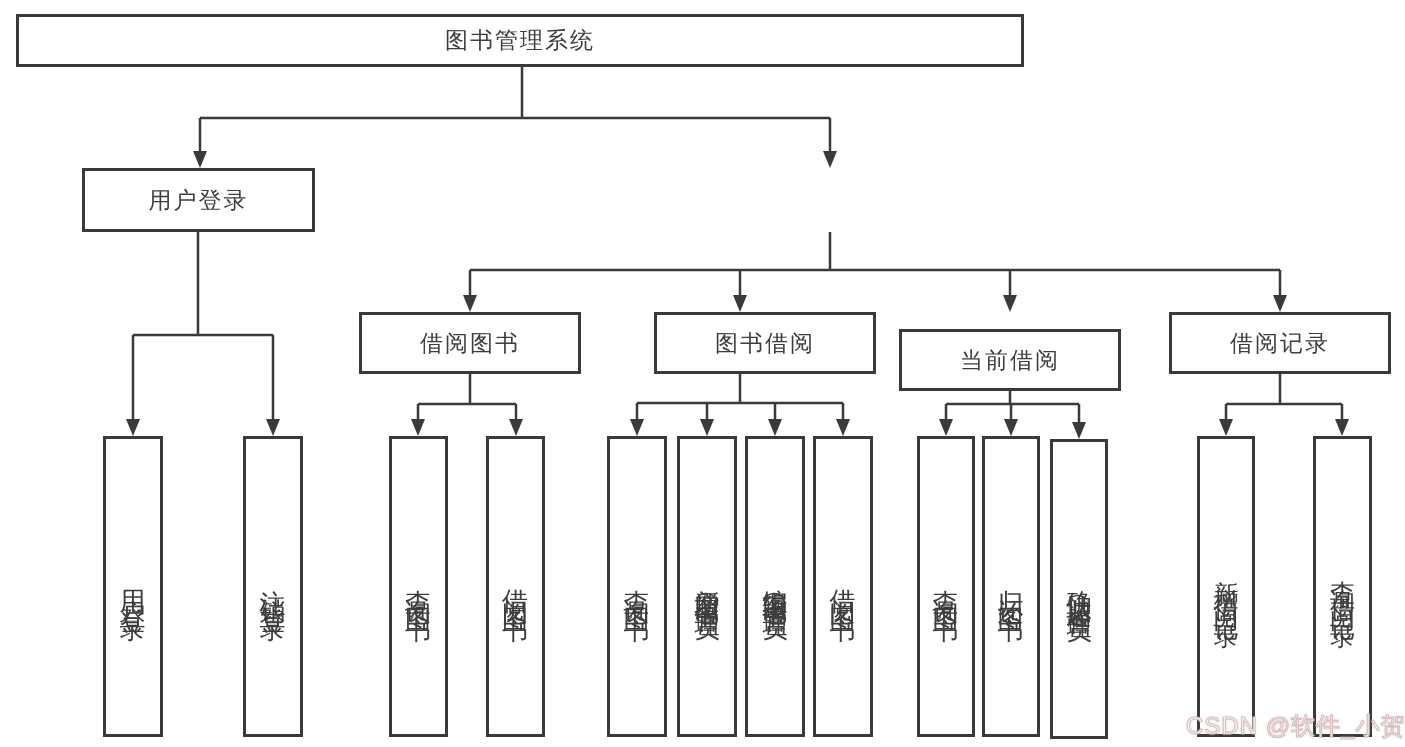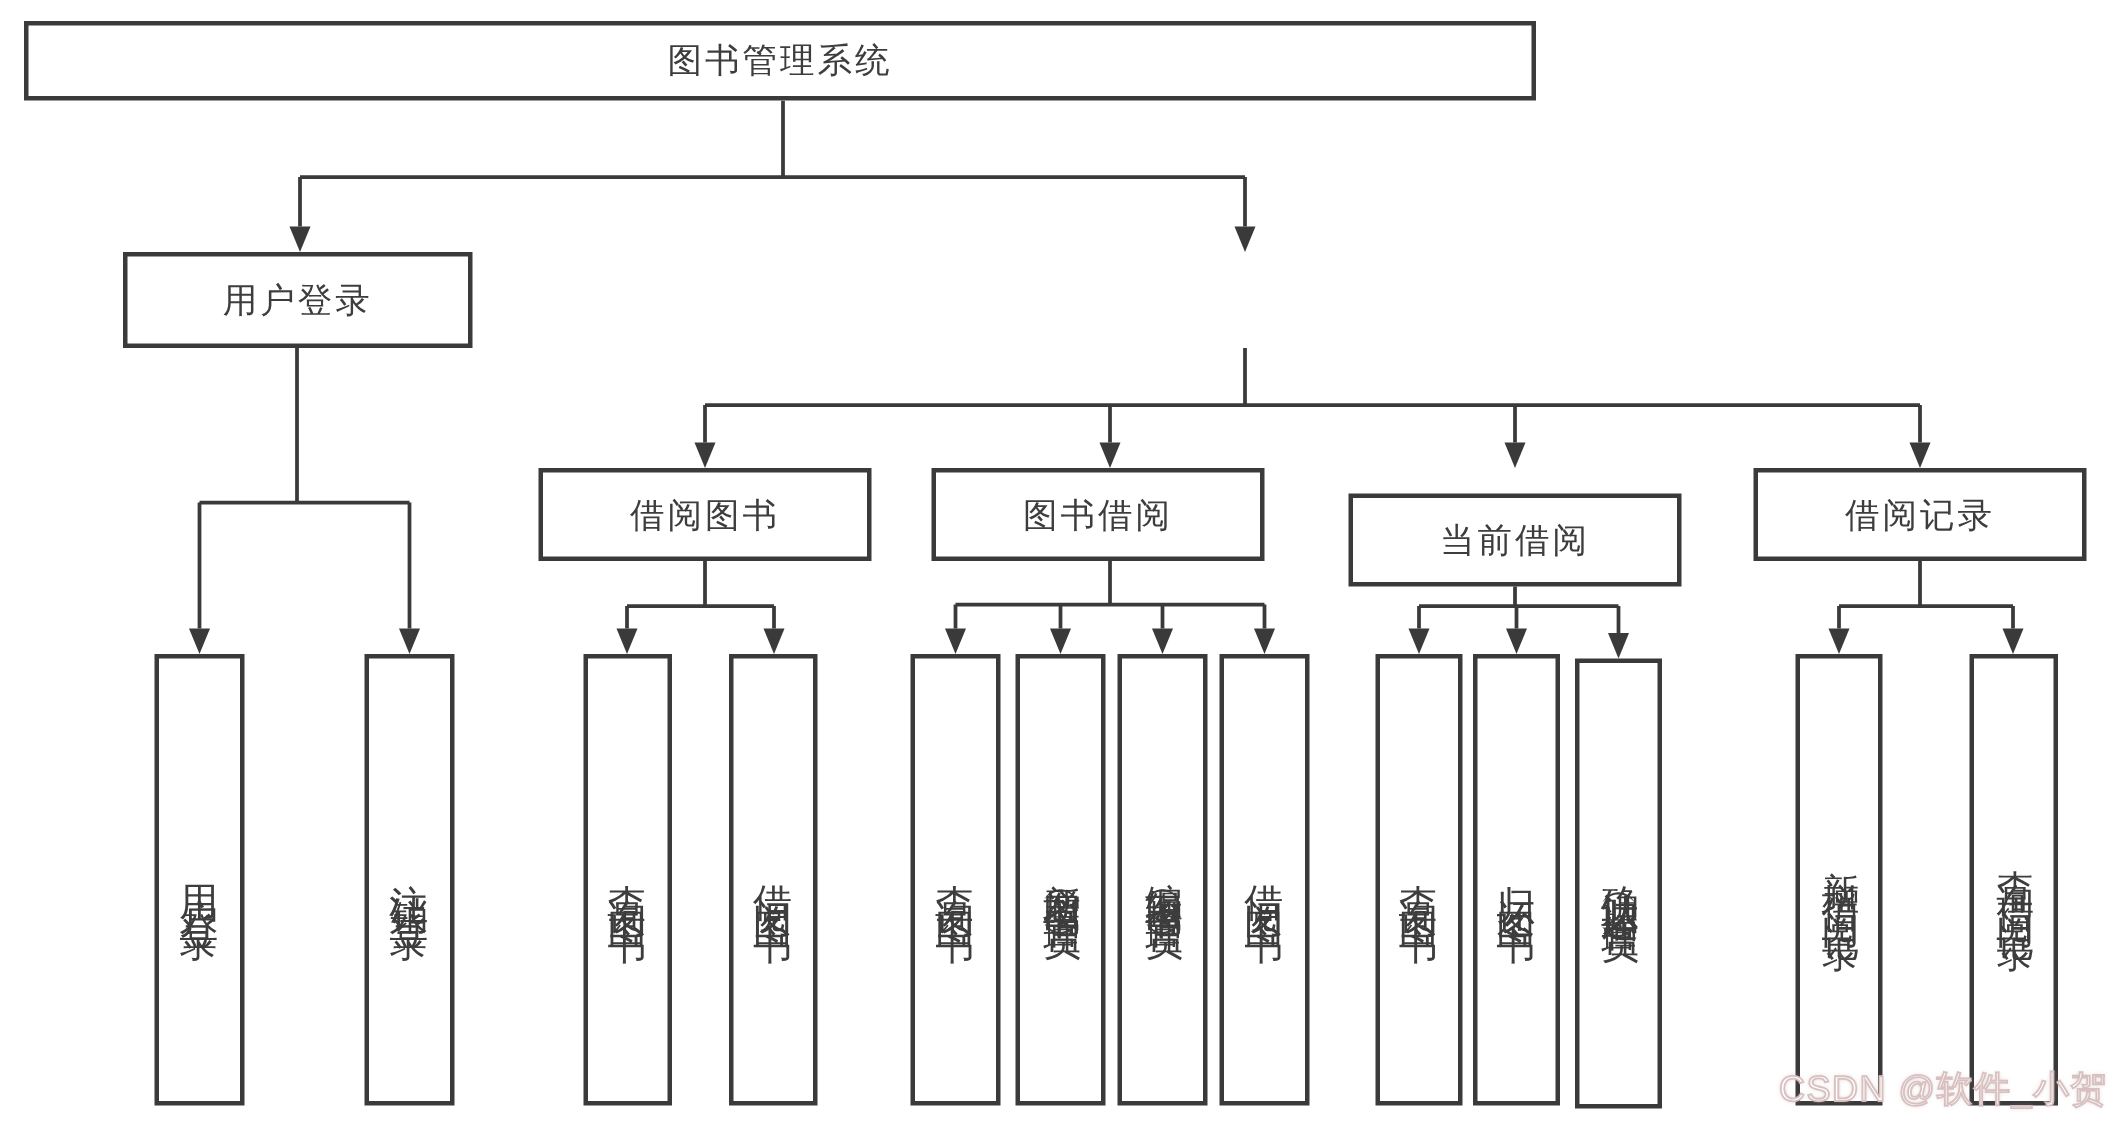--- a/index.html
+++ b/index.html
@@ -85,21 +85,21 @@
     <span>图书管理系统</span>
   </div>
 
   <div class="box hbox" style="left:82px;top:168px;width:233px;height:64px;">
     <span>用户登录</span>
   </div>
 
   <div class="box hbox" style="left:359px;top:312px;width:222px;height:62px;">
     <span>借阅图书</span>
   </div>
-  <div class="box hbox" style="left:621px;top:312px;width:222px;height:62px;align-items:center;">
+  <div class="box hbox" style="left:654px;top:312px;width:222px;height:62px;align-items:center;">
     <span>图书借阅</span>
   </div>
   <div class="box hbox" style="left:899px;top:329px;width:222px;height:62px;align-items:center;">
     <span>当前借阅</span>
   </div>
   <div class="box hbox" style="left:1169px;top:312px;width:222px;height:62px;">
     <span>借阅记录</span>
   </div>
 
   <div class="box leaf" style="left:103px;top:436px;width:60px;height:301px;">

